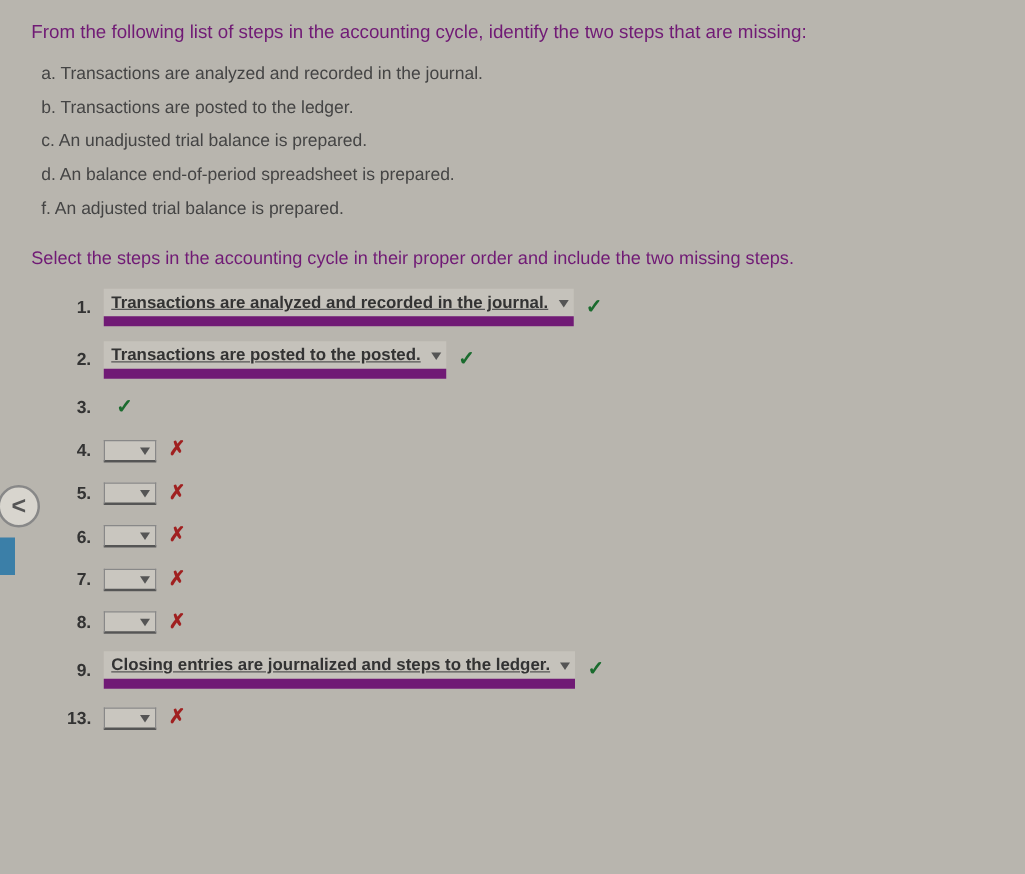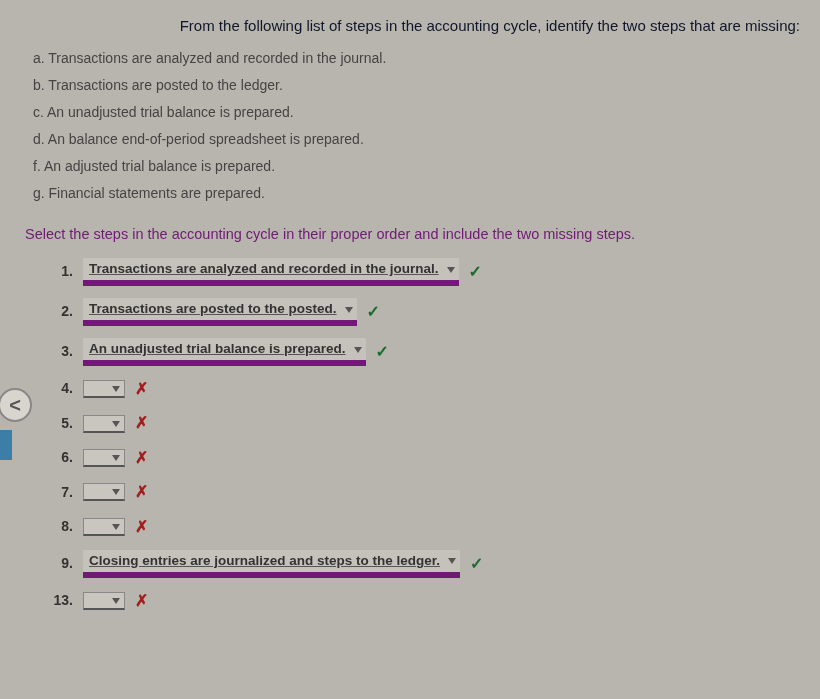--- a/index.html
+++ b/index.html
@@ -9,24 +9,23 @@
       color: #3a3a3a;
       width: 820px;
       height: 699px;
       padding: 15px 20px 0 25px;
       font-size: 14px;
       line-height: 1.4;
       position: relative;
     }
     .question-prompt {
       font-size: 15px;
-      color: #0f172a;
+      color: #701a75;
       margin-bottom: 12px;
       font-weight: 500;
-      text-align: right;
     }
     .options-list {
       padding-left: 8px;
       margin-bottom: 20px;
     }
     .option-item {
       font-size: 14px;
       color: #444;
       margin-bottom: 6px;
       line-height: 1.5;
@@ -50,21 +49,21 @@
     .answer-num {
       width: 28px;
       text-align: right;
       margin-right: 10px;
       font-size: 14px;
     }
     .dropdown {
       display: inline-flex;
       align-items: center;
       background: #c5c2bb;
-      border-bottom: 6px solid #701a75;
+      border-bottom: 8px solid #701a75;
       padding: 2px 4px 1px 6px;
       font-weight: bold;
       color: #333;
       font-size: 13.5px;
       text-decoration: underline;
       text-decoration-color: #555;
       cursor: pointer;
     }
     .dropdown.empty {
       width: 42px;
@@ -118,21 +117,20 @@
 <body>
 
 <div class="question-prompt">From the following list of steps in the accounting cycle, identify the two steps that are missing:</div>
 
 <div class="options-list">
   <div class="option-item">a. Transactions are analyzed and recorded in the journal.</div>
   <div class="option-item">b. Transactions are posted to the ledger.</div>
   <div class="option-item">c. An unadjusted trial balance is prepared.</div>
   <div class="option-item">d. An balance end-of-period spreadsheet is prepared.</div>
   <div class="option-item">f. An adjusted trial balance is prepared.</div>
-  <div class="option-item">g. Financial statements are prepared.</div>
 </div>
 
 <div class="instruction">Select the steps in the accounting cycle in their proper order and include the two missing steps.</div>
 
 <div class="back-arrow">&lt;</div>
 <div class="side-tab"></div>
 
 <div class="answers" id="answers">
     <div class="answer-row">
       <span class="answer-num">1.</span>
@@ -145,24 +143,20 @@
     <div class="answer-row">
       <span class="answer-num">2.</span>
       <span class="dropdown">
         <span>Transactions are posted to the posted.</span>
         <span class="caret"></span>
       </span>
       <span class="mark check">✓</span>
     </div>
     <div class="answer-row">
       <span class="answer-num">3.</span>
-      <span class="dropdown">
-        <span>An unadjusted trial balance is prepared.</span>
-        <span class="caret"></span>
-      </span>
       <span class="mark check">✓</span>
     </div>
     <div class="answer-row">
       <span class="answer-num">4.</span>
       <span class="dropdown empty">
         <span class="caret"></span>
       </span>
       <span class="mark cross">✗</span>
     </div>
     <div class="answer-row">

